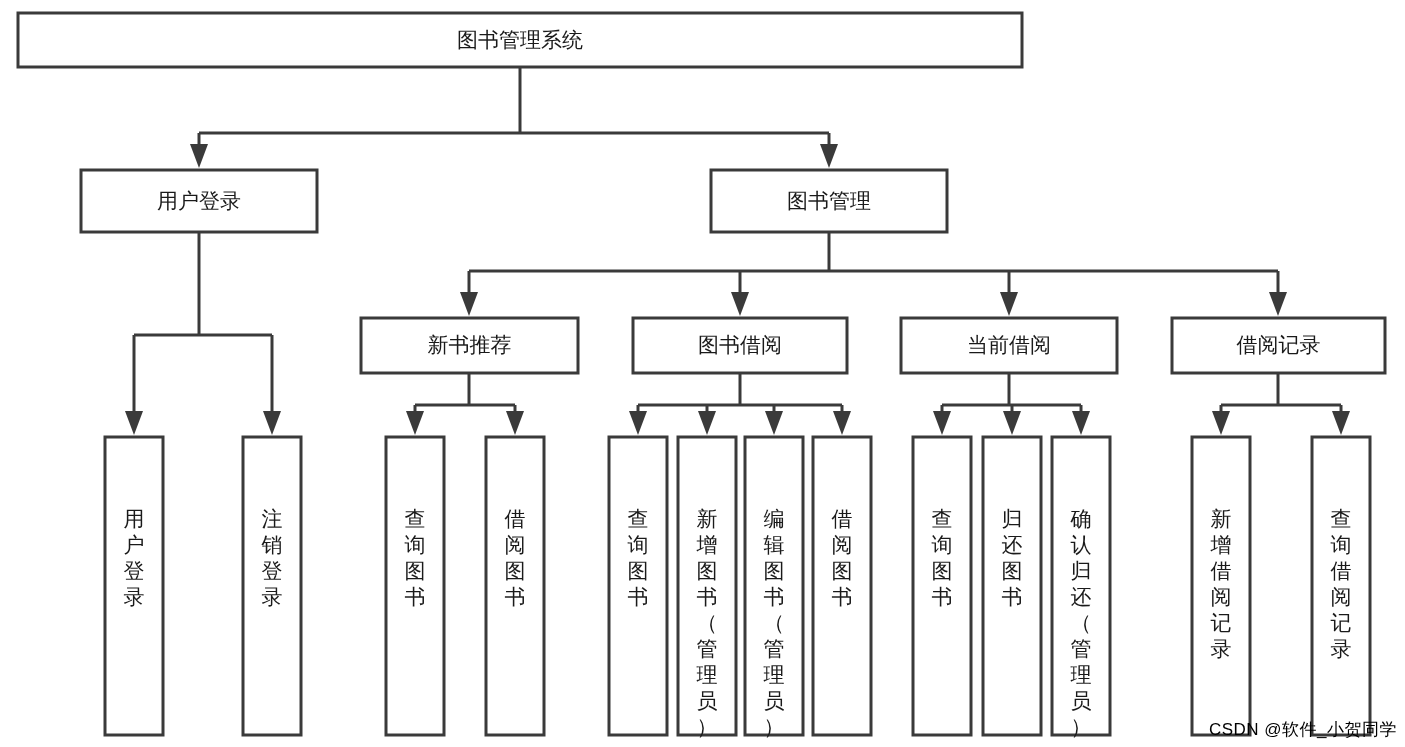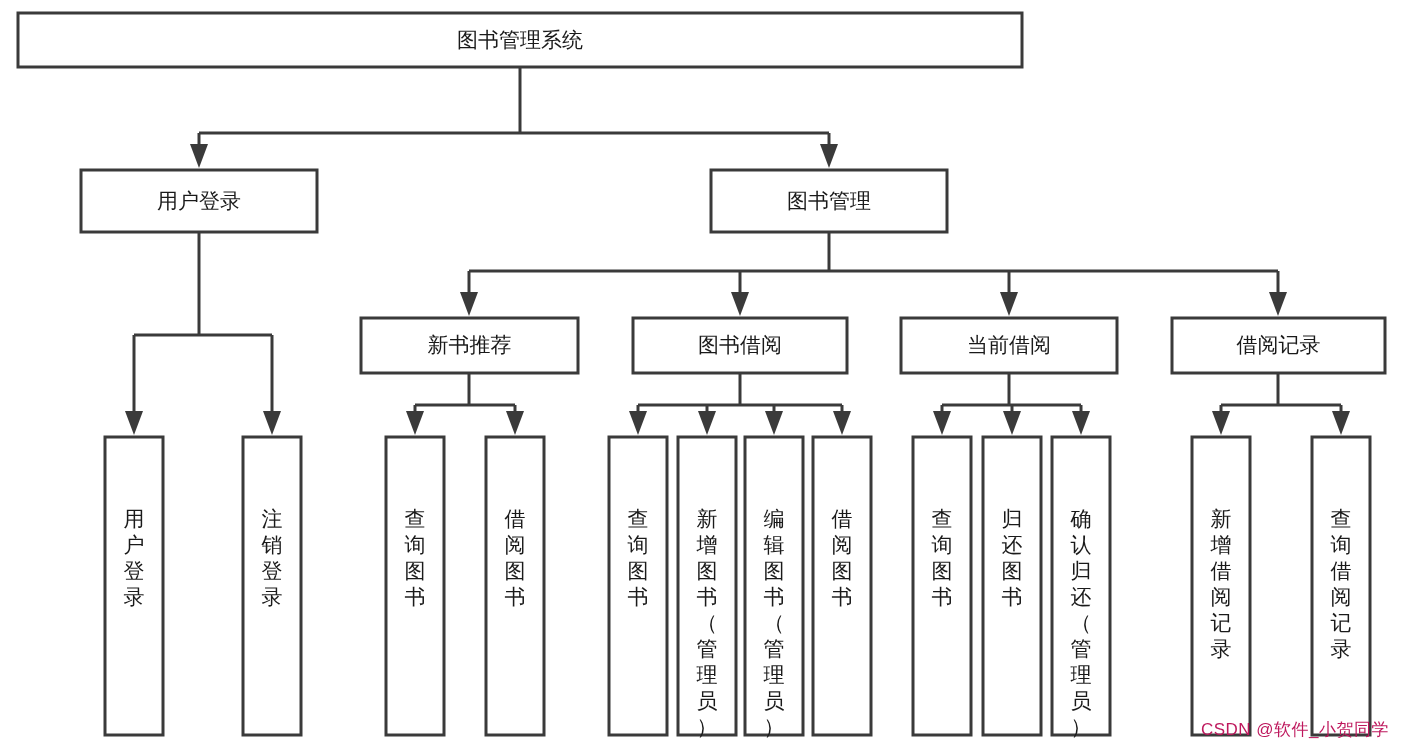--- a/index.html
+++ b/index.html
@@ -50,25 +50,25 @@
     dominant-baseline: middle;
   }
   .node-label-v {
     font-family: "Liberation Sans", "DejaVu Sans", sans-serif;
     font-size: 21px;
     fill: #1a1a1a;
     text-anchor: middle;
   }
   .watermark-text {
     position: absolute;
-    right: 16px;
+    right: 8px;
     bottom: 6px;
     font-family: "Liberation Sans", "DejaVu Sans", sans-serif;
     font-size: 17px;
-    color: #be185d;
+    color: #000000;
     letter-spacing: 0.5px;
     white-space: nowrap;
     user-select: none;
   }
 </style>
 </head>
 <body>
 
 <div id="diagram-root">
   <svg id="tree-svg" viewBox="0 0 1405 747">

